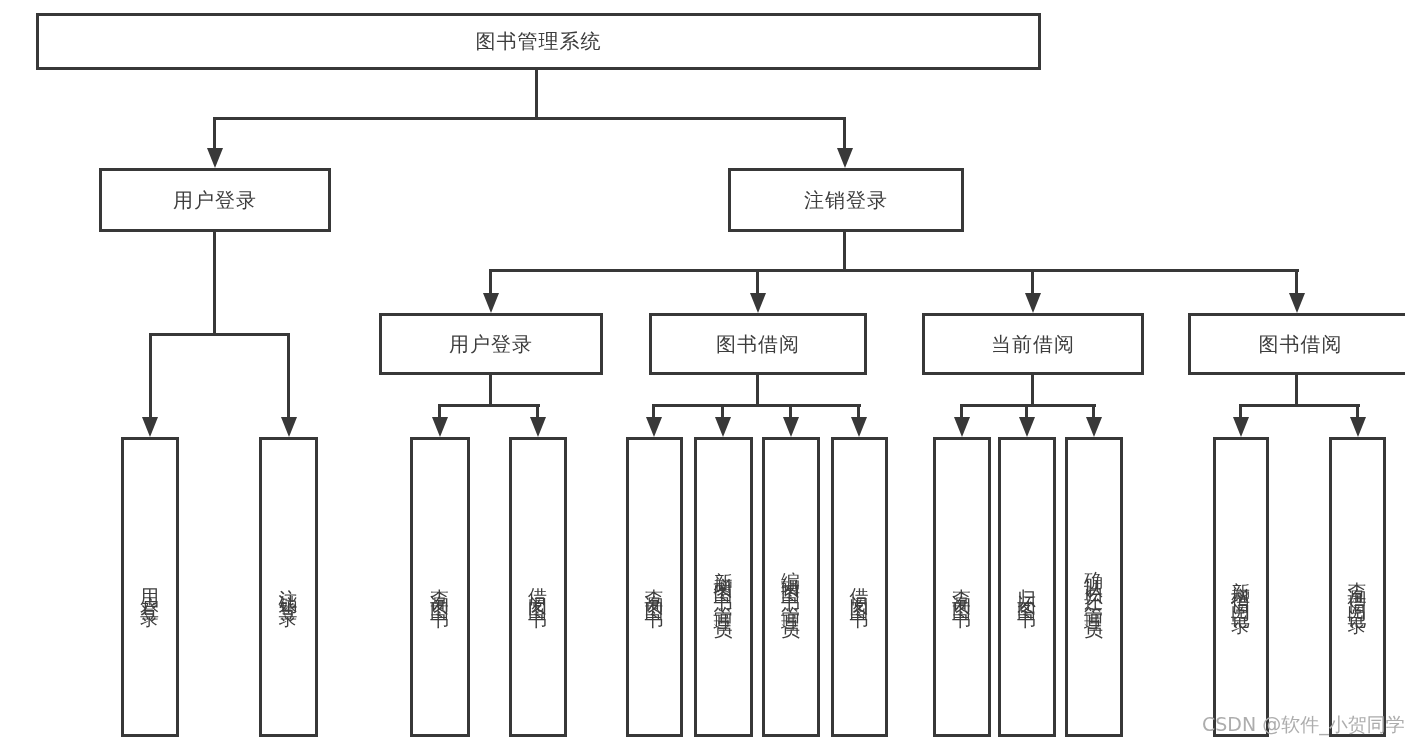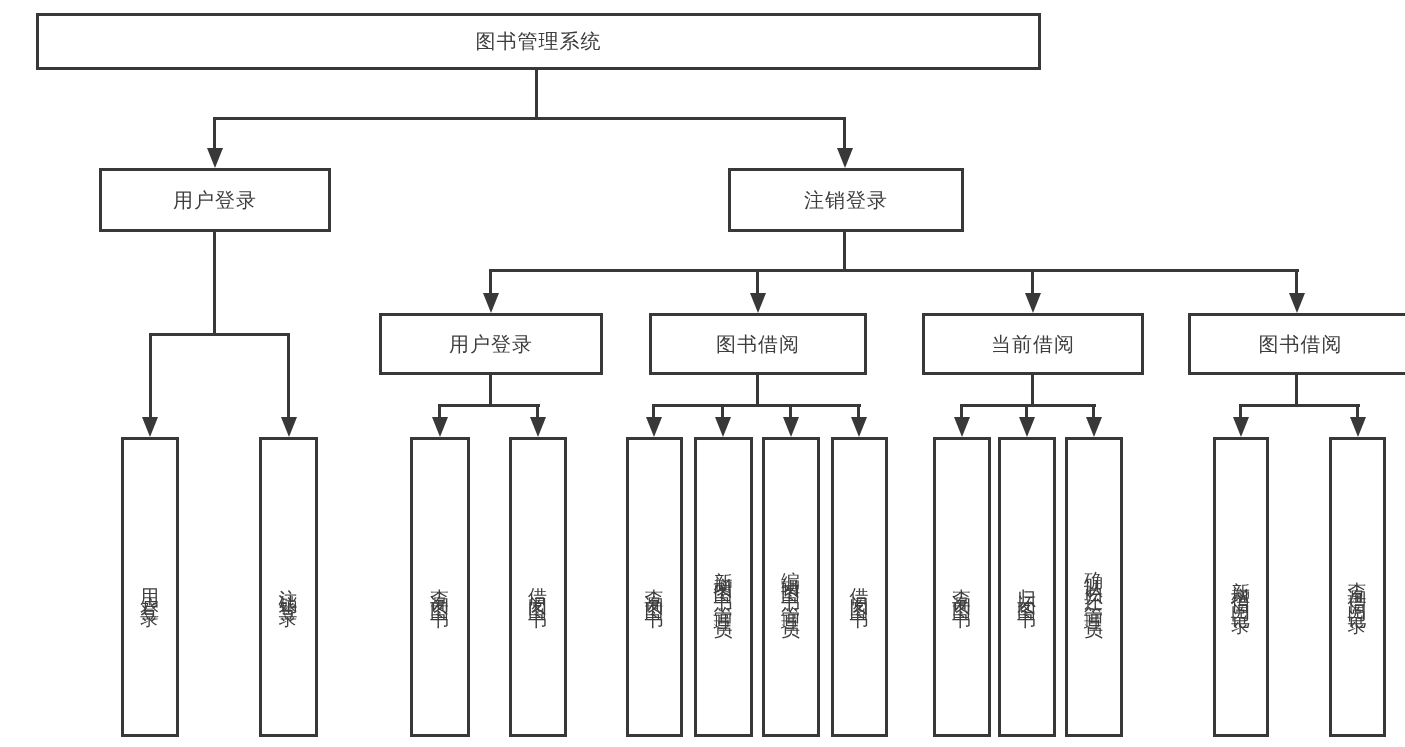--- a/index.html
+++ b/index.html
@@ -151,14 +151,15 @@
   <div class="vline" style="left:1076px; top:404px; height:15px;"></div>
   <div class="arrow" style="left:1070px; top:417px;"></div>
 
   <div class="vline" style="left:1279px; top:375px; height:32px;"></div>
   <div class="hline" style="left:1223px; top:404px; width:121px;"></div>
   <div class="vline" style="left:1223px; top:404px; height:15px;"></div>
   <div class="arrow" style="left:1217px; top:417px;"></div>
   <div class="vline" style="left:1340px; top:404px; height:15px;"></div>
   <div class="arrow" style="left:1334px; top:417px;"></div>
 
+  <div class="watermark">CSDN @软件_小贺同学</div>
 
 </div>
 
 </body></html>

